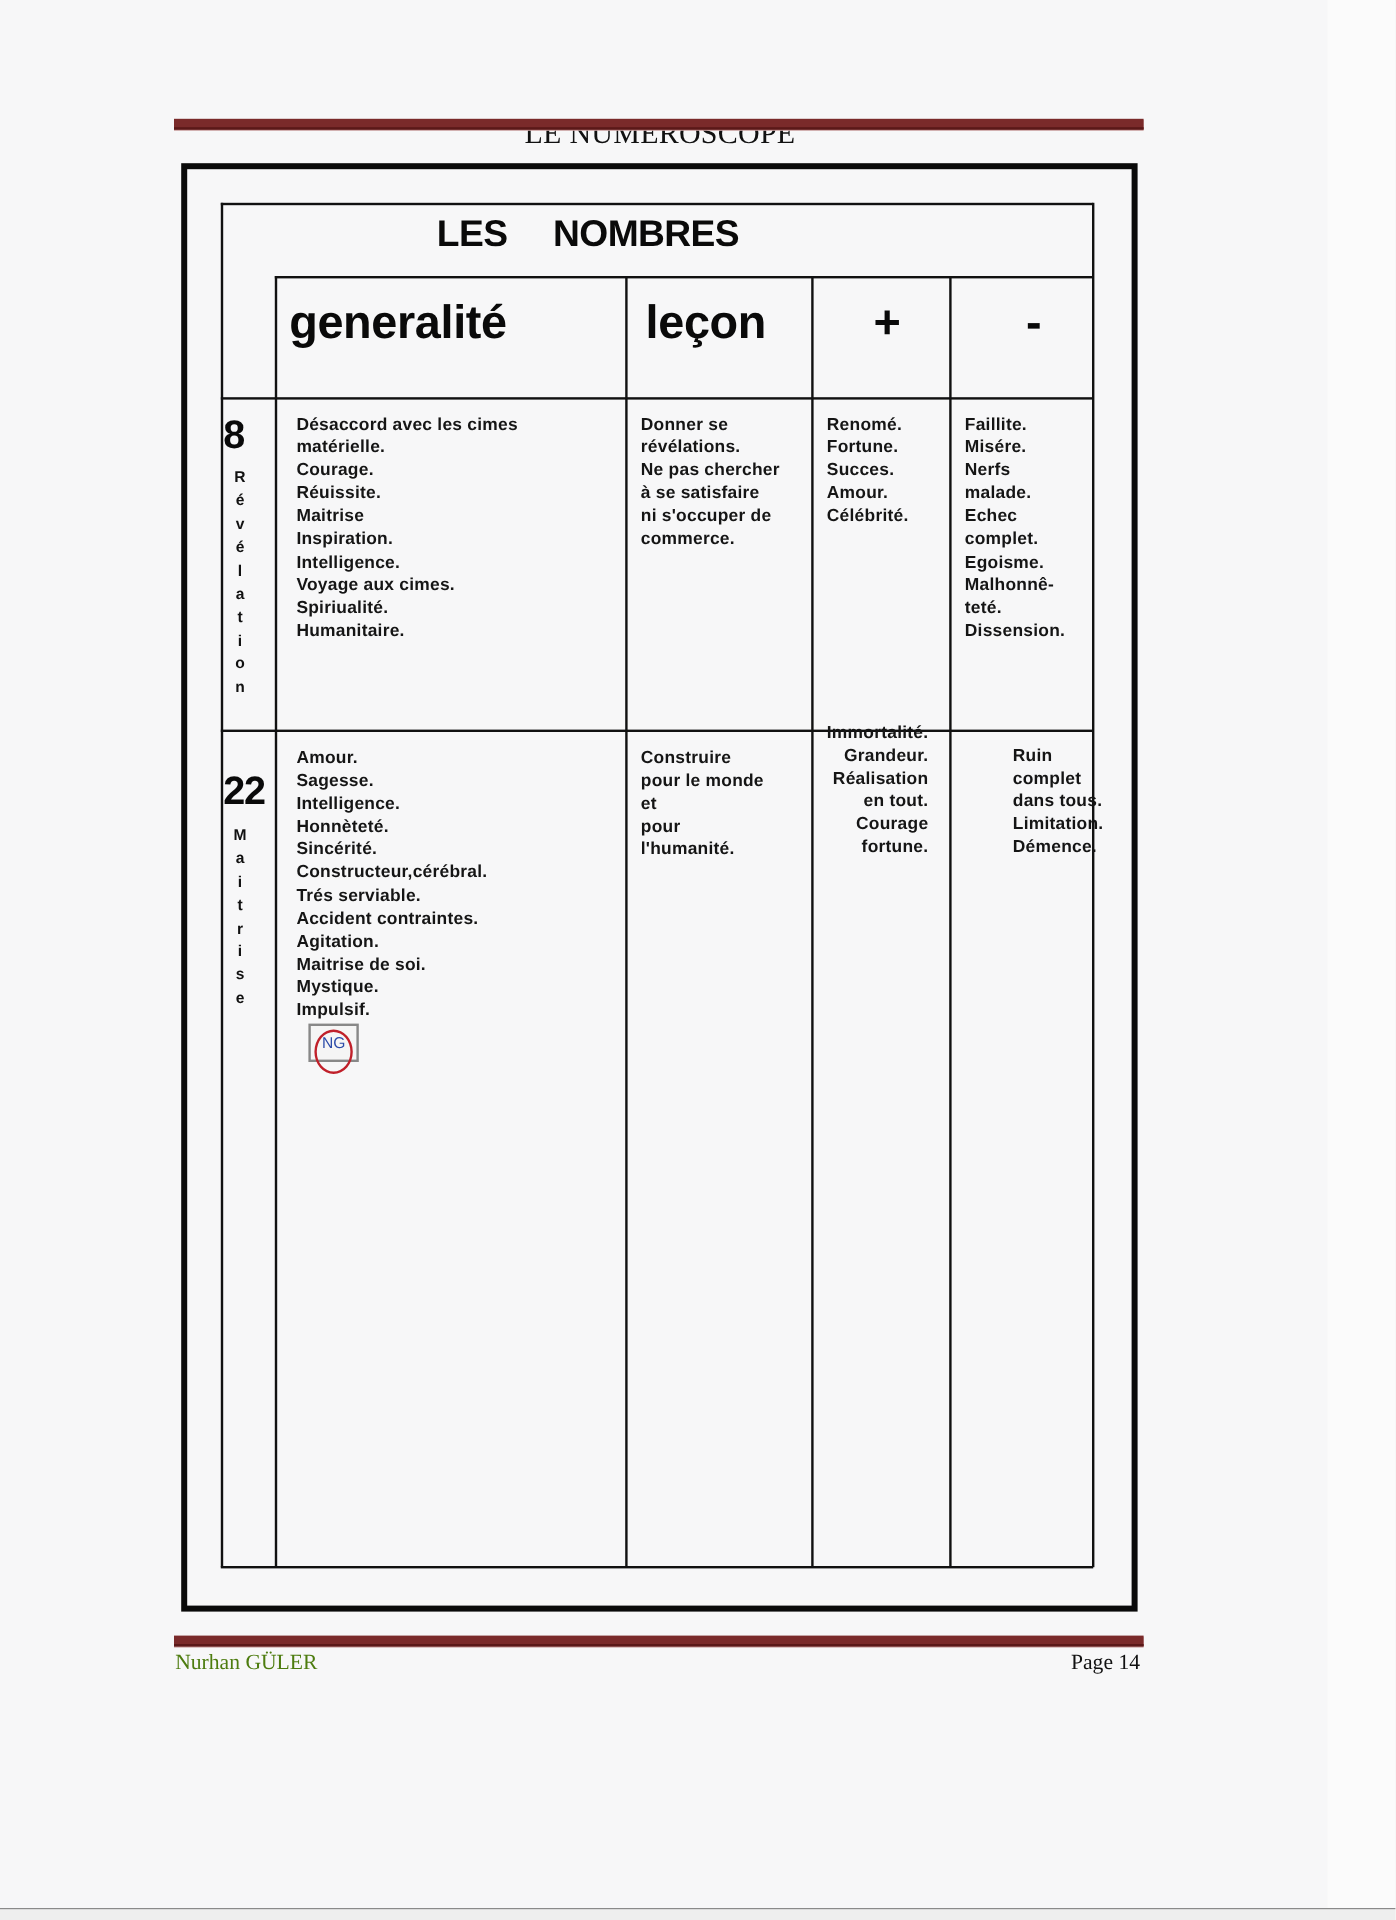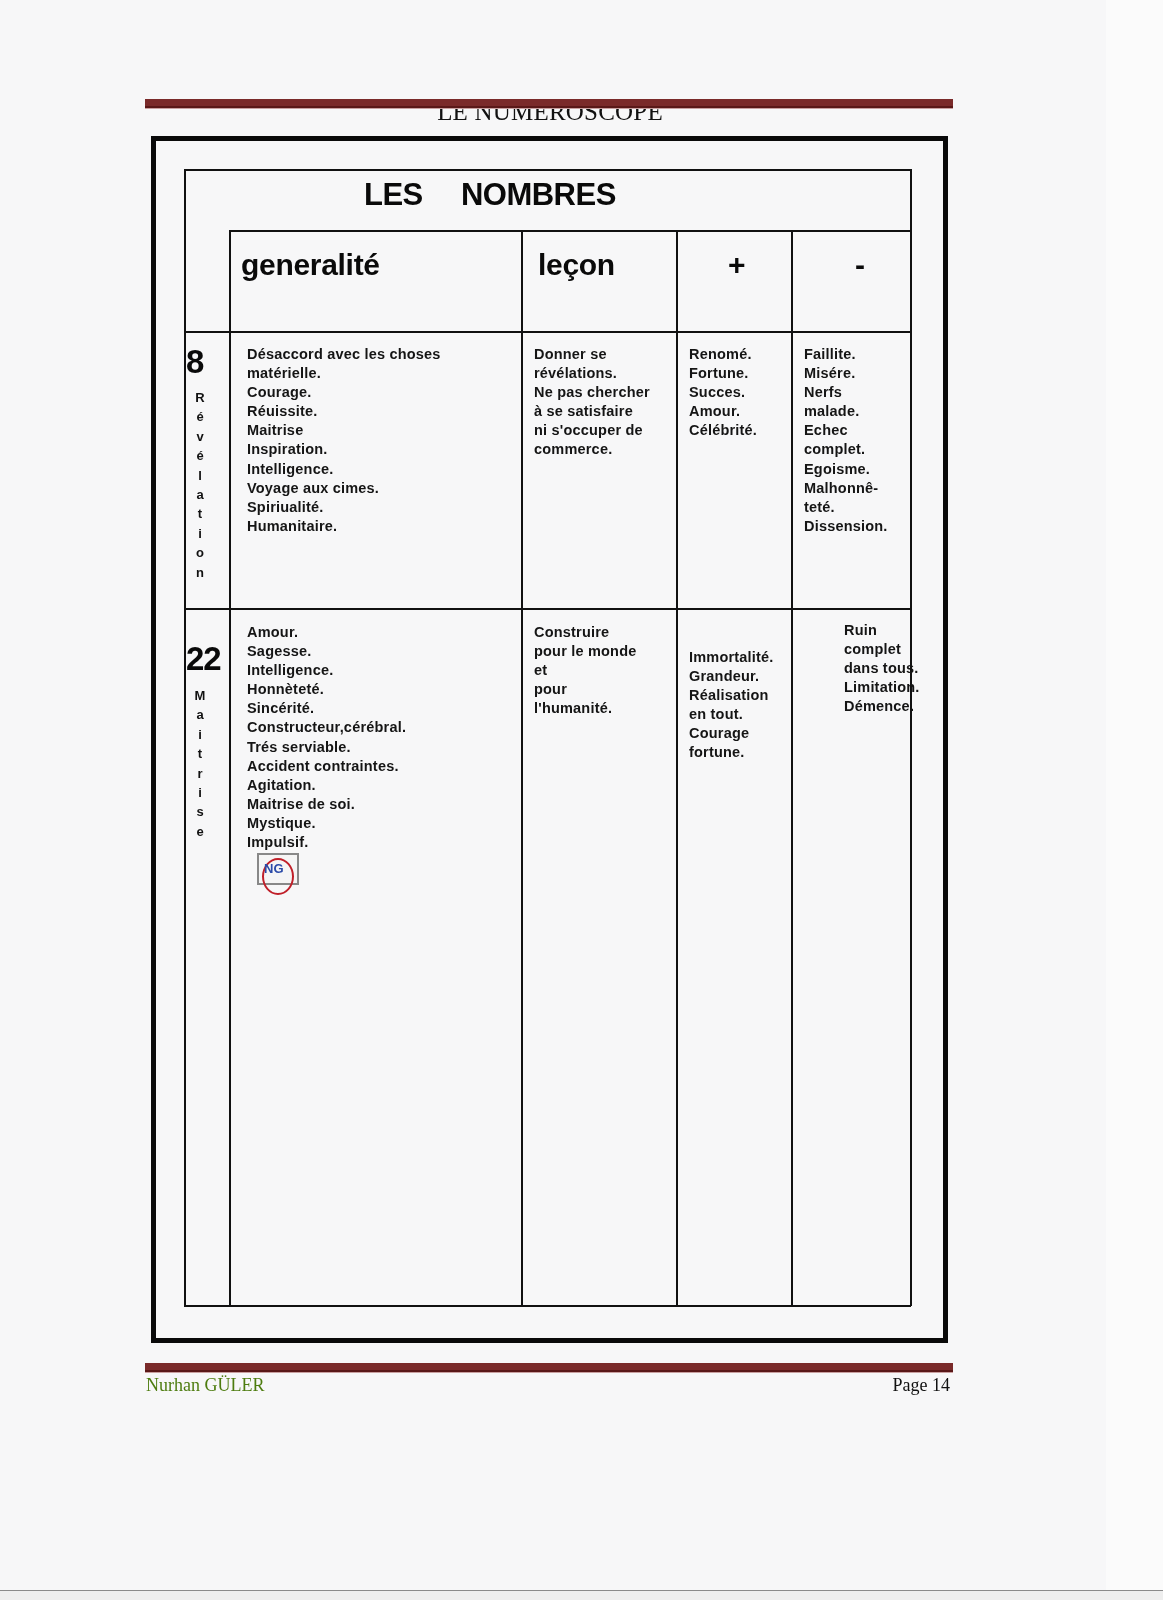--- a/index.html
+++ b/index.html
@@ -48,21 +48,21 @@
   .tbl {
     position: absolute; left: 184px; top: 169px; width: 727px; height: 1137px;
   }
   .line { position: absolute; background: #111; }
   .title-text {
     position: absolute; top: 177px; left: 364px;
     font-size: 31px; font-weight: bold; color: #0a0a0a; word-spacing: 30px;
     letter-spacing: -0.5px;
   }
   .col-head {
-    position: absolute; top: 248px; font-size: 30px; font-weight: bold; color: #0a0a0a;
+    position: absolute; top: 248px; font-size: 39px; font-weight: bold; color: #0a0a0a;
     letter-spacing: -0.3px;
   }
   .num {
     position: absolute; left: 186px; font-size: 33px; font-weight: bold; color: #0a0a0a;
     letter-spacing: -1px;
   }
   .vword {
     position: absolute; left: 189px; width: 22px; text-align: center;
     font-size: 13px; font-weight: bold; color: #111; line-height: 19.4px;
   }
@@ -71,21 +71,21 @@
     line-height: 19.1px; letter-spacing: 0.2px;
   }
   .cell div { white-space: nowrap; }
   .ng-badge {
     position: absolute; left: 257px; top: 853px; width: 42px; height: 32px;
     border: 2px solid #888; background: #f5f5f5; box-sizing: border-box;
   }
   .ng-oval {
     position: absolute; left: 3px; top: 3px; width: 32px; height: 37px;
     border: 2.5px solid #c0202a; border-radius: 50%; box-sizing: border-box;
-    text-align: left; font-size: 13px; line-height: 17px; color: #2a4aa8; font-weight: bold;
+    text-align: center; font-size: 13px; line-height: 17px; color: #2a4aa8; font-weight: normal;
   }
 </style>
 </head>
 <body>
 
 <div class="page"></div>
 <div class="right-strip"></div>
 <div class="bottom-strip"></div>
 
 <div class="header-title">LE NUMEROSCOPE</div>
@@ -121,21 +121,21 @@
   <div>v</div>
   <div>é</div>
   <div>l</div>
   <div>a</div>
   <div>t</div>
   <div>i</div>
   <div>o</div>
   <div>n</div>
 </div>
 <div class="cell" style="left:247px;top:345px;">
-  <div>Désaccord avec les choses</div>
+  <div>Désaccord avec les cimes</div>
   <div>matérielle.</div>
   <div>Courage.</div>
   <div>Réuissite.</div>
   <div>Maitrise</div>
   <div>Inspiration.</div>
   <div>Intelligence.</div>
   <div>Voyage aux cimes.</div>
   <div>Spiriualité.</div>
   <div>Humanitaire.</div>
 </div>
@@ -195,21 +195,21 @@
 <div class="ng-badge">
   <div class="ng-oval">NG</div>
 </div>
 <div class="cell" style="left:534px;top:623px;">
   <div>Construire</div>
   <div>pour le monde</div>
   <div>et</div>
   <div>pour</div>
   <div>l'humanité.</div>
 </div>
-<div class="cell" style="left:689px;top:648px;">
+<div class="cell" style="left:689px;top:602px;text-align:right;">
   <div>Immortalité.</div>
   <div>Grandeur.</div>
   <div>Réalisation</div>
   <div>en tout.</div>
   <div>Courage</div>
   <div>fortune.</div>
 </div>
 <div class="cell" style="left:804px;top:621px;margin-left:40px;">
   <div>Ruin</div>
   <div>complet</div>

